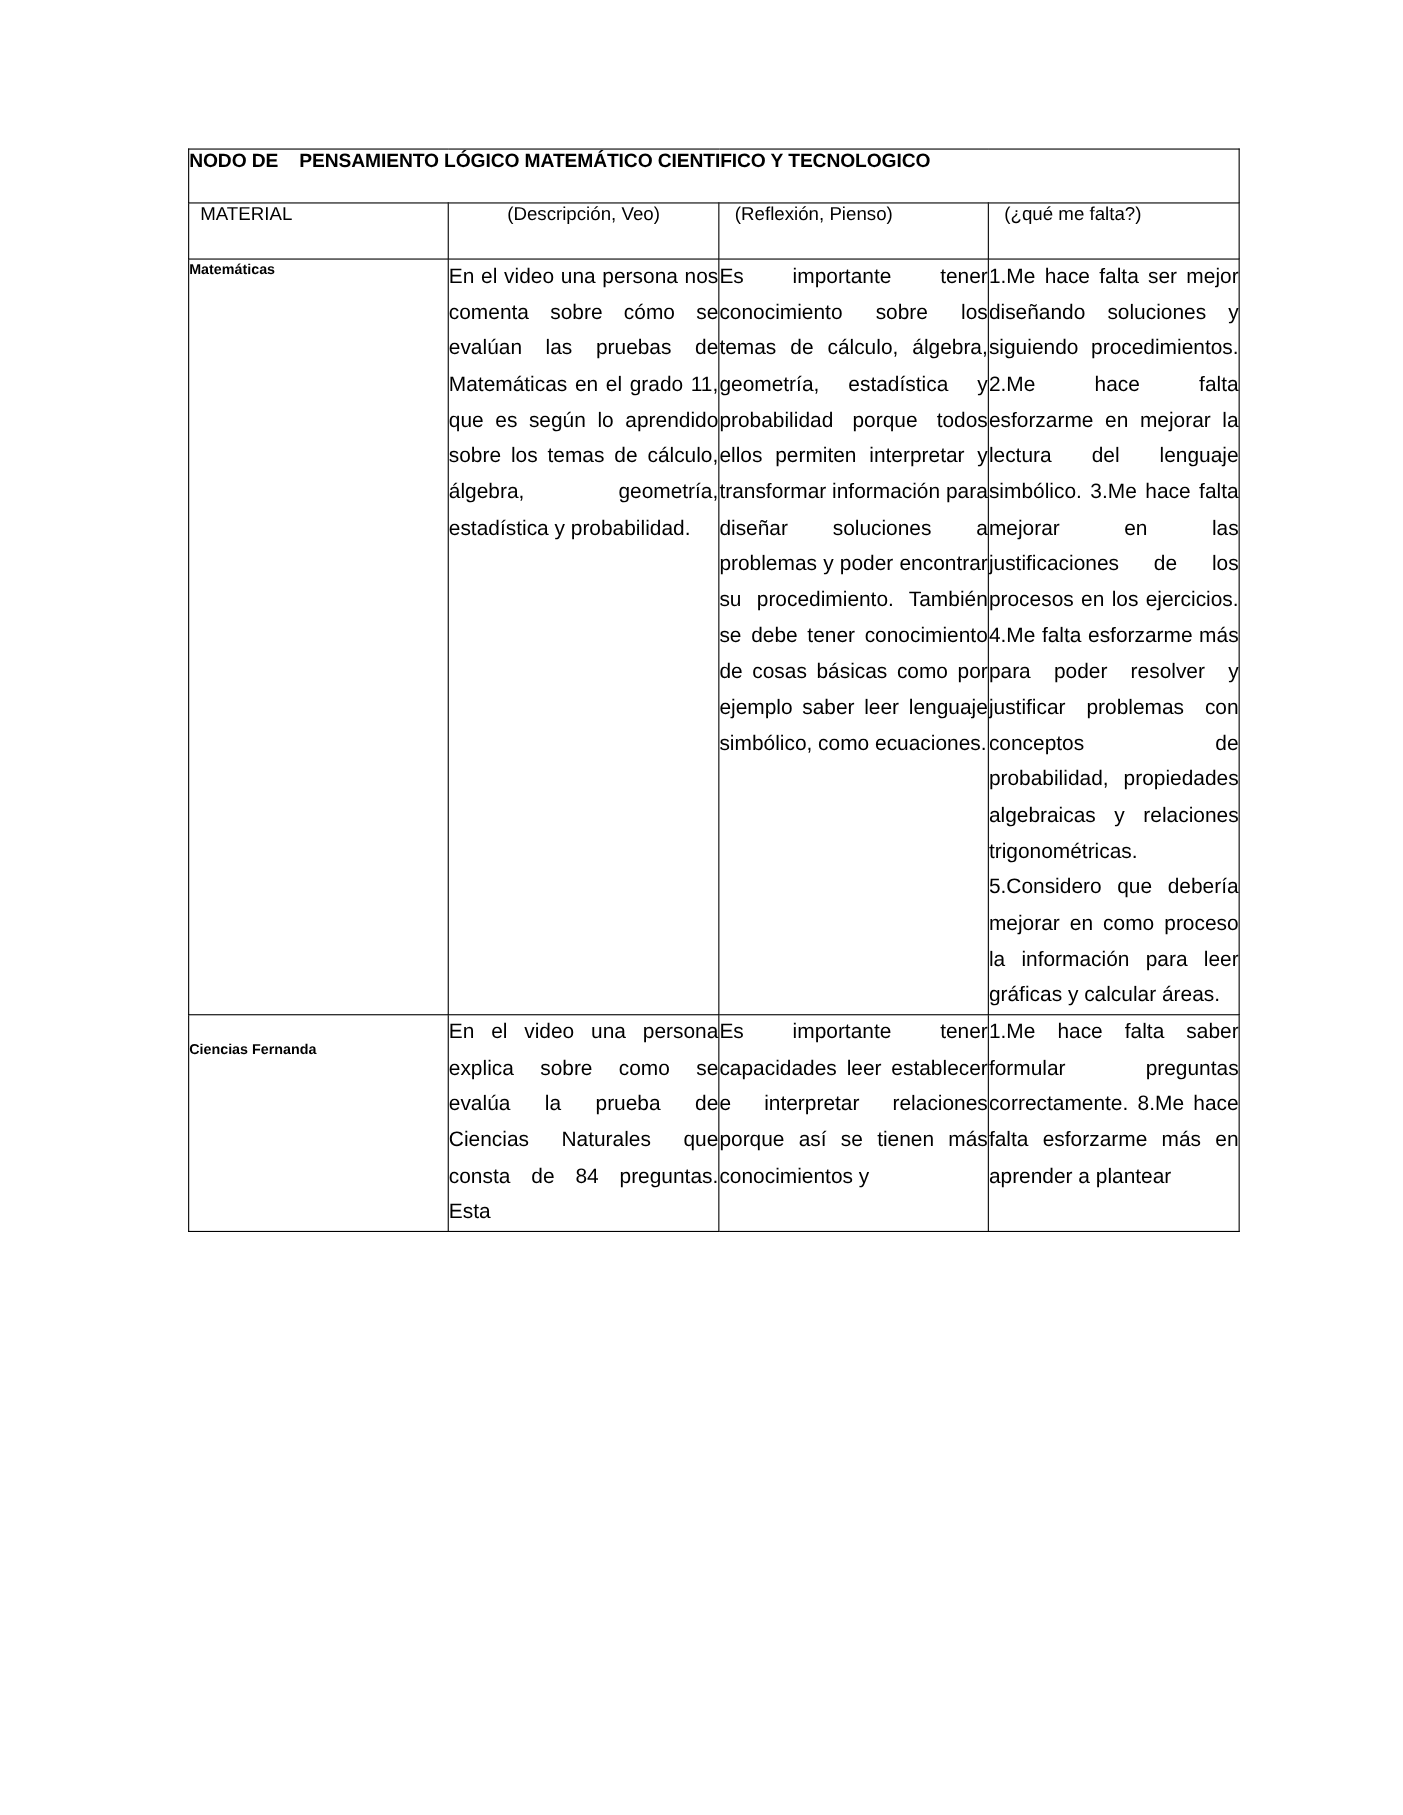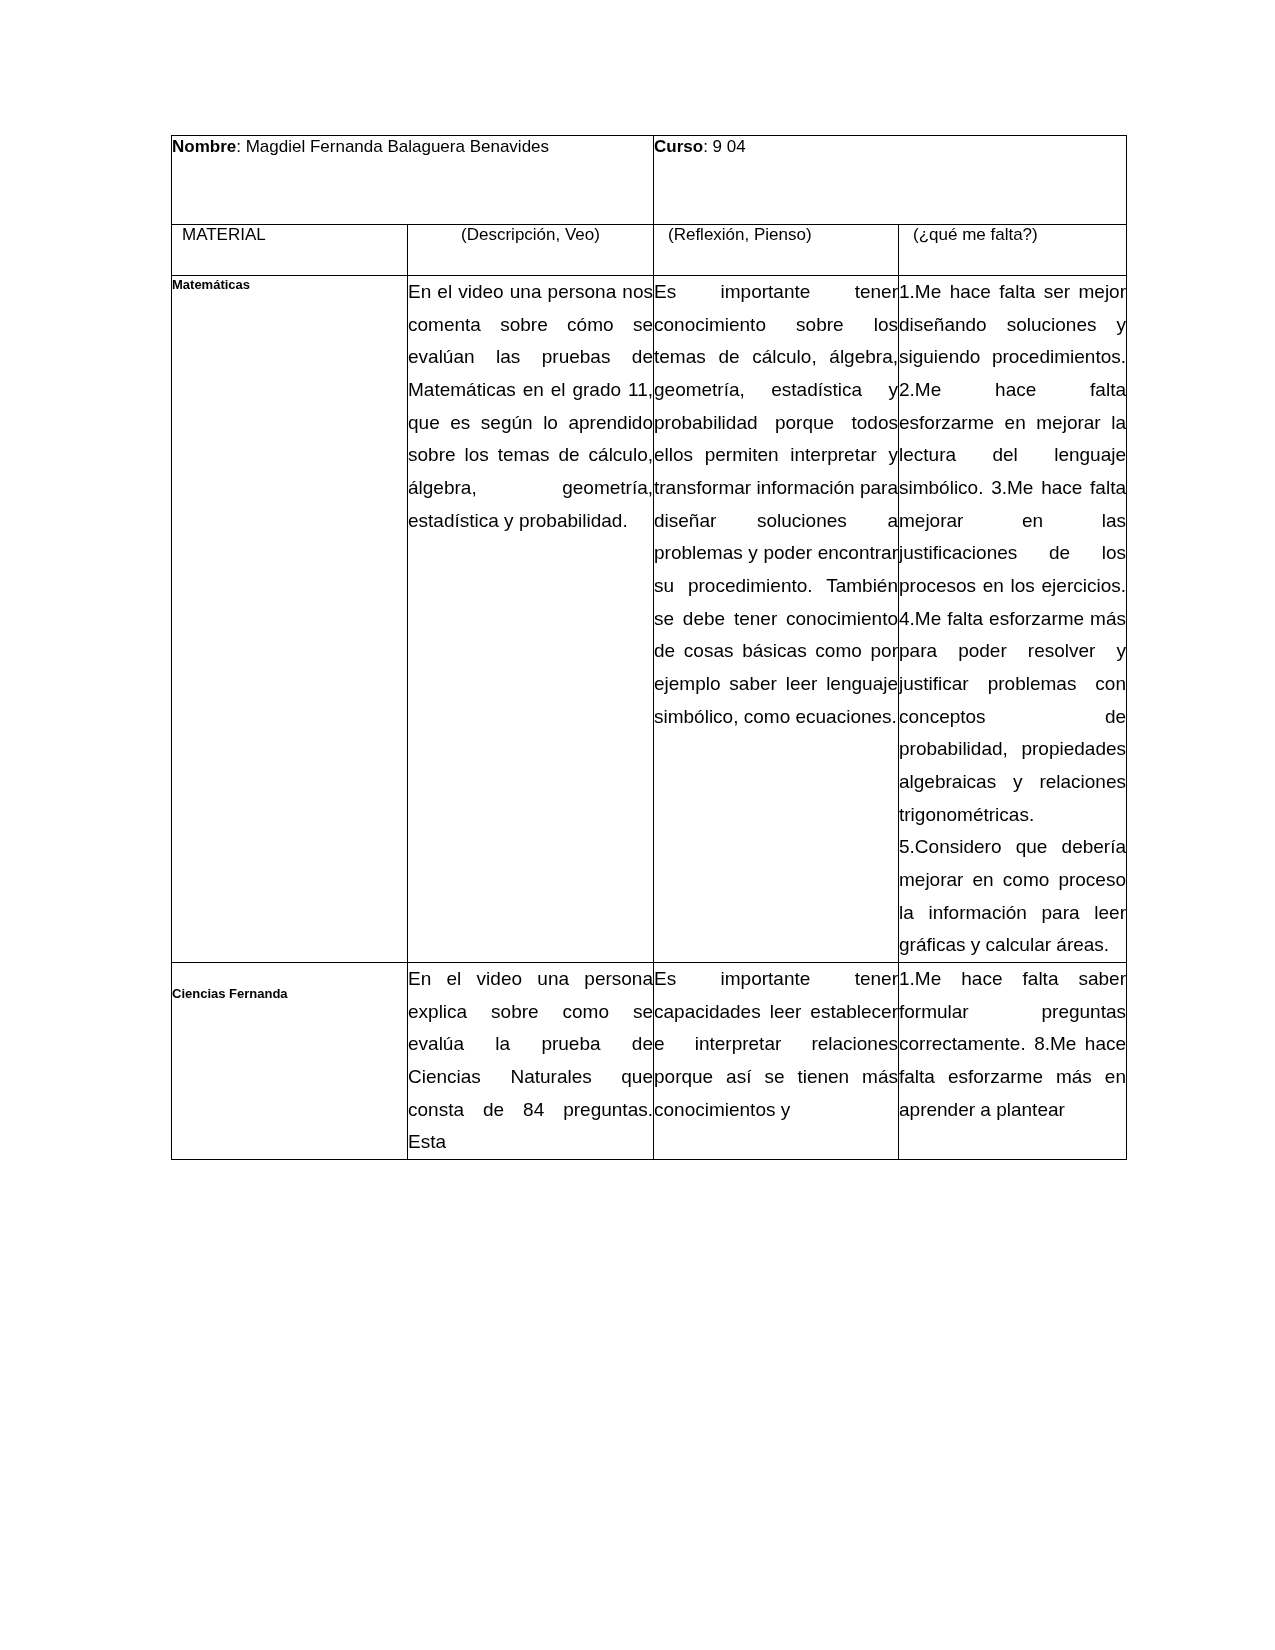--- a/index.html
+++ b/index.html
@@ -110,25 +110,24 @@
 
   <table class="doc-table">
     <colgroup>
       <col style="width:236px">
       <col style="width:246px">
       <col style="width:245px">
       <col style="width:228px">
     </colgroup>
     <tbody>
 
+      <tr>
+        <td class="title-cell" colspan="4">NODO DE    PENSAMIENTO LÓGICO MATEMÁTICO CIENTIFICO Y TECNOLOGICO</td>
+      </tr>
 
-      <tr>
-        <td class="name-cell" colspan="2"><span class="lbl">Nombre</span><span>: </span><span>Magdiel Fernanda Balaguera Benavides</span></td>
-        <td class="course-cell" colspan="2"><span class="lbl">Curso</span><span>: </span><span>9 04</span></td>
-      </tr>
 
       <tr>
         <td class="colhead-cell left">MATERIAL</td>
         <td class="colhead-cell center">(Descripción, Veo)</td>
         <td class="colhead-cell pad">(Reflexión, Pienso)</td>
         <td class="colhead-cell pad">(¿qué me falta?)</td>
       </tr>
 
       <tr>
         <td class="subject-cell">Matemáticas</td>

